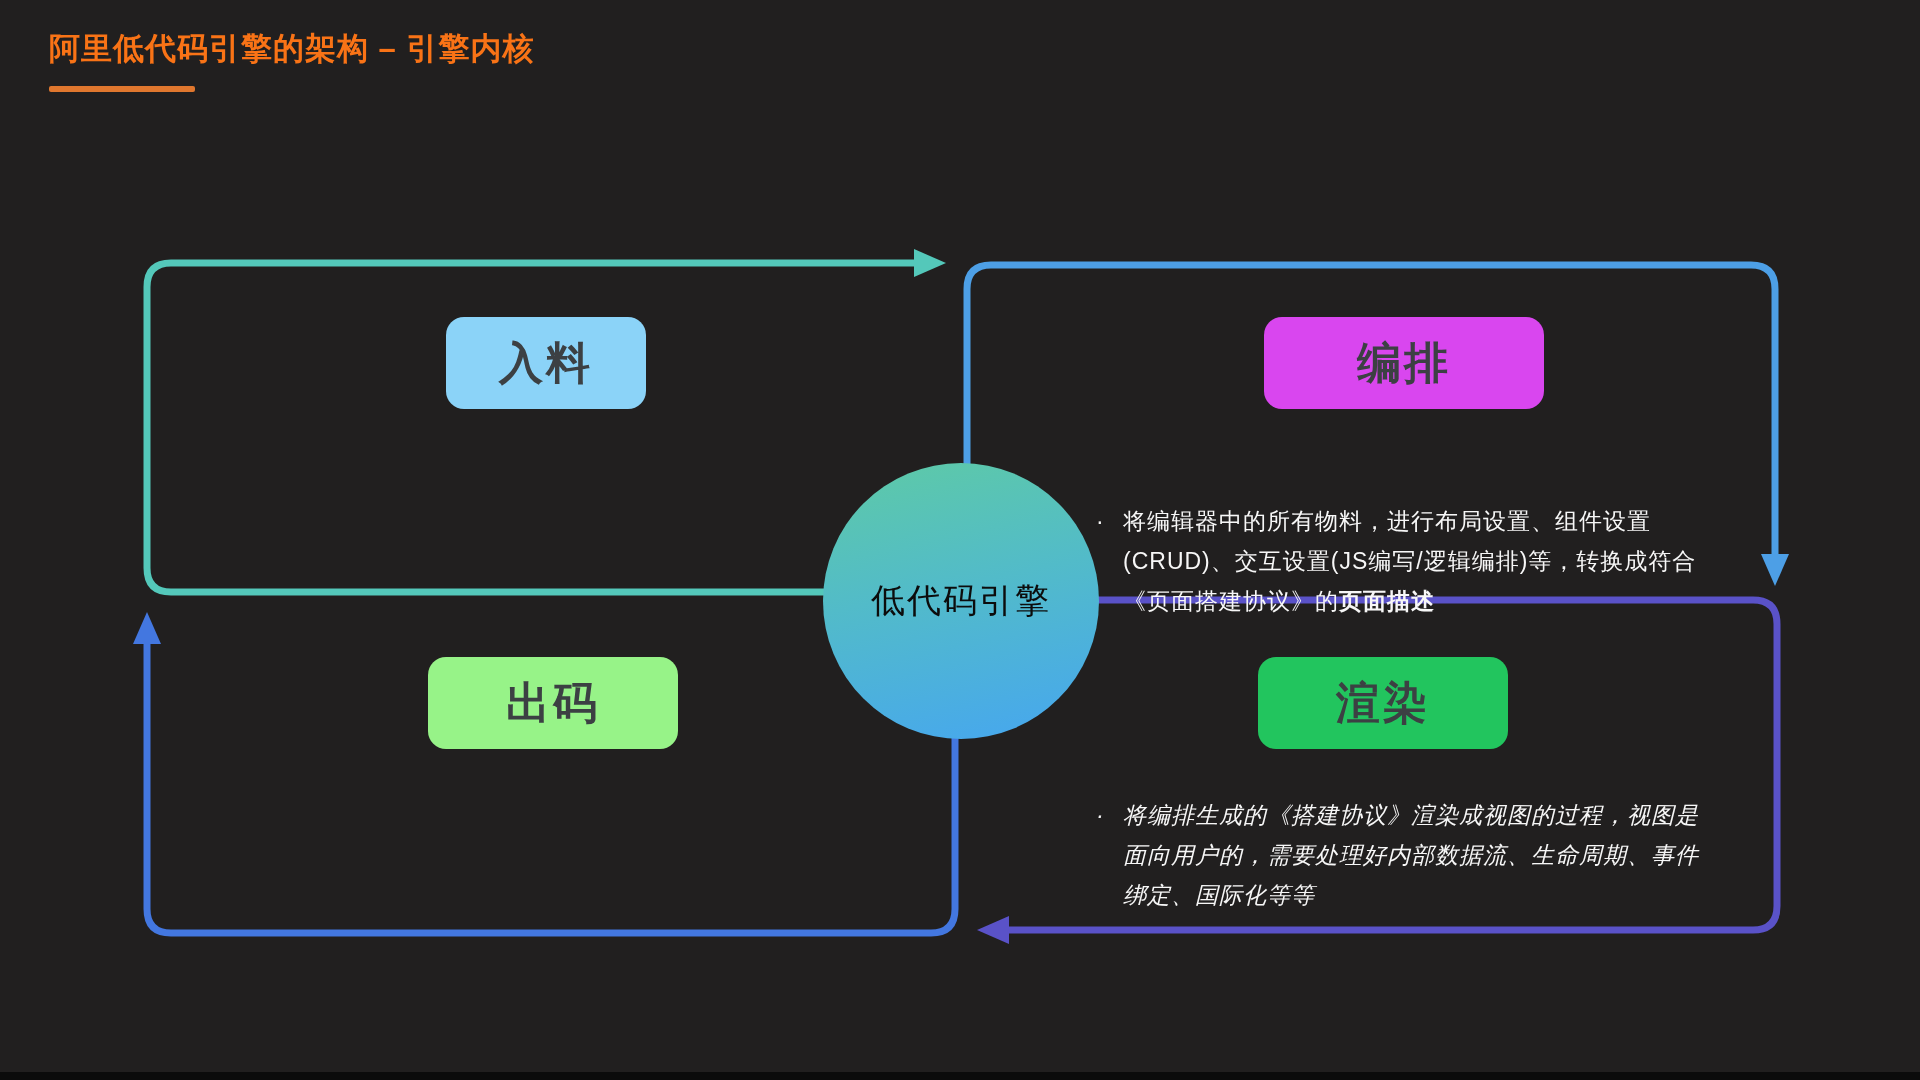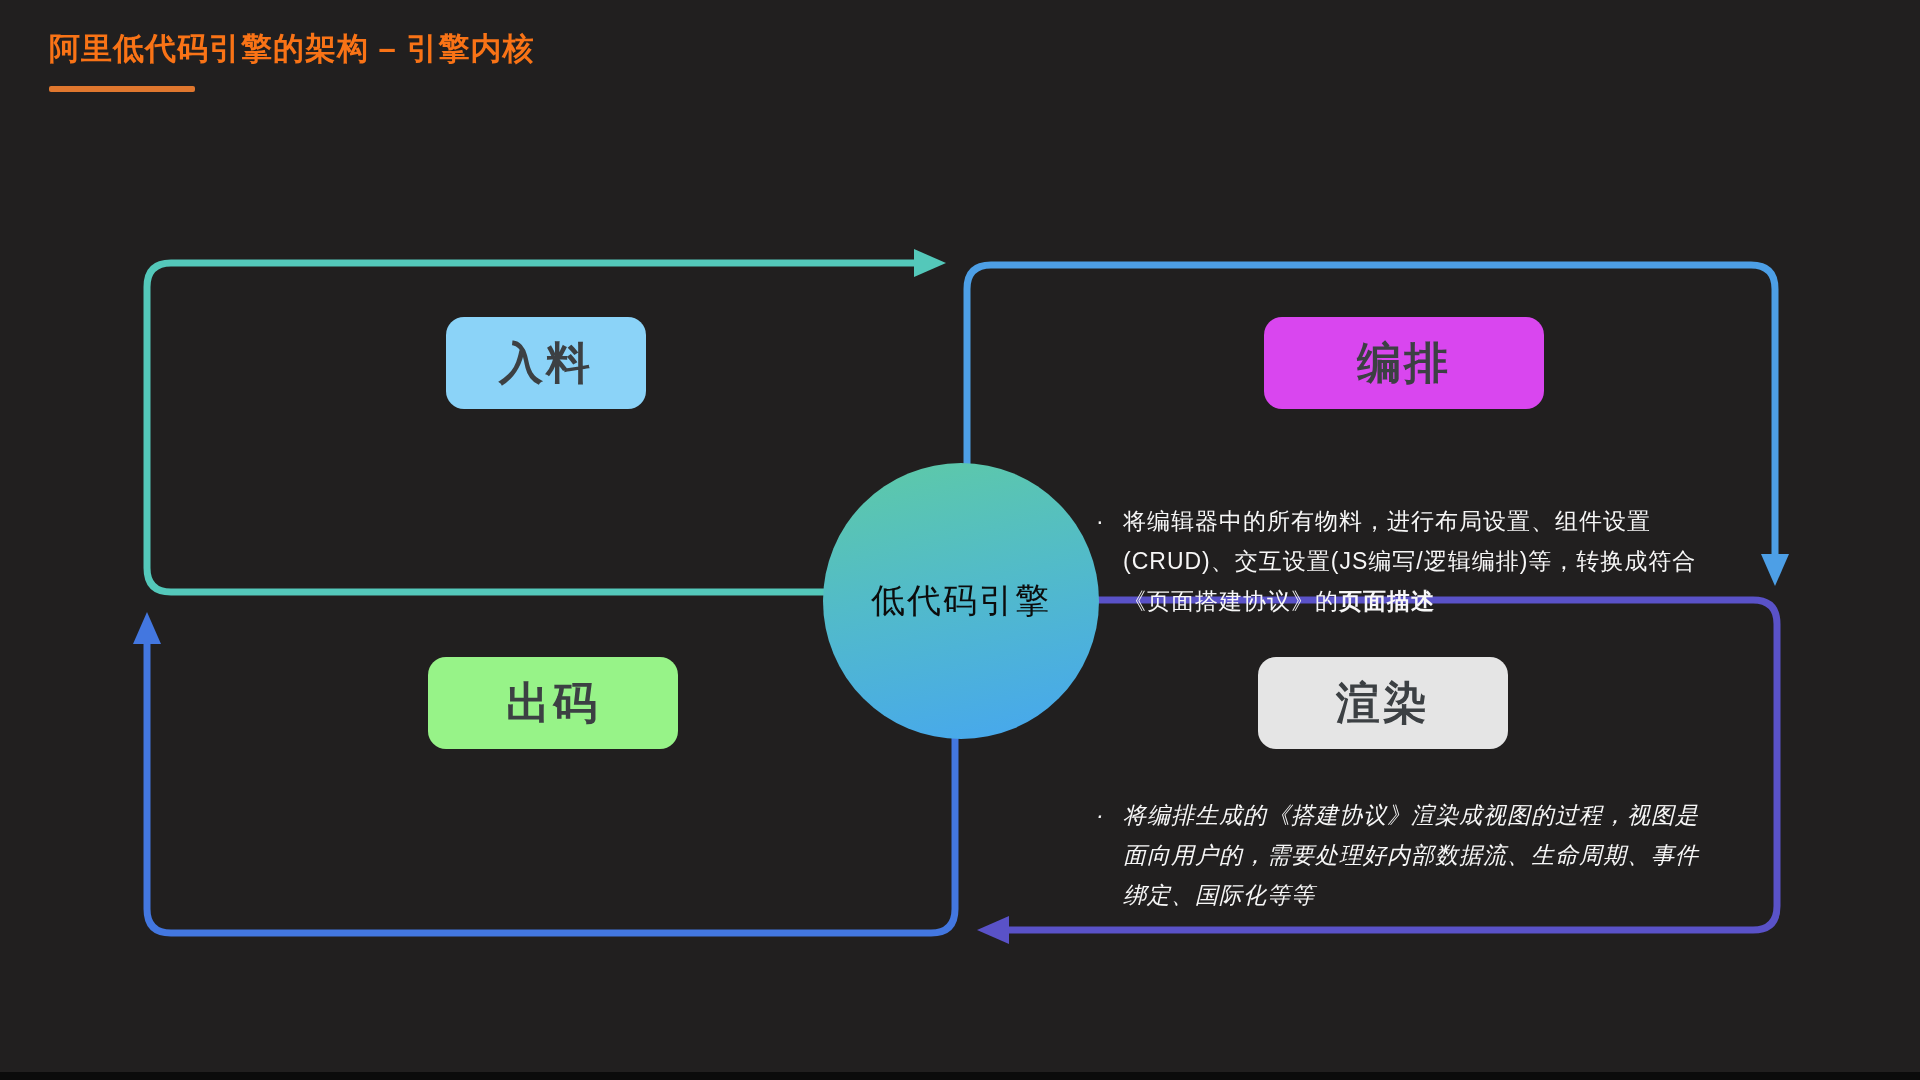--- a/index.html
+++ b/index.html
@@ -33,21 +33,21 @@
   }
   
   .badge{
     position:absolute;display:flex;align-items:center;justify-content:center;
     border-radius:18px;z-index:3;
   }
   .badge-label{font-size:44px;font-weight:700;color:#3c4043;letter-spacing:3px;white-space:nowrap;}
   .badge-intake{left:446px;top:317px;width:200px;height:92px;background:#8bd3f8;}
   .badge-orchestrate{left:1264px;top:317px;width:280px;height:92px;background:#d946ef;}
   .badge-outcode{left:417px;top:657px;width:250px;height:92px;background:#97f388;margin-left:11px;}
-  .badge-render{left:1258px;top:657px;width:250px;height:92px;background:#e5e5e5;}
+  .badge-render{left:1258px;top:657px;width:250px;height:92px;background:#22c55e;}
   
   .desc{
     position:absolute;z-index:3;color:#f7f7f7;
     font-size:23px;line-height:40px;letter-spacing:1px;
   }
   .desc .line{white-space:nowrap;}
   .desc .cont{padding-left:27px;}
   .bullet{display:inline-block;width:27px;color:#f7f7f7;}
   .bold{font-weight:700;}
   .desc-intake{left:253px;top:453px;}

